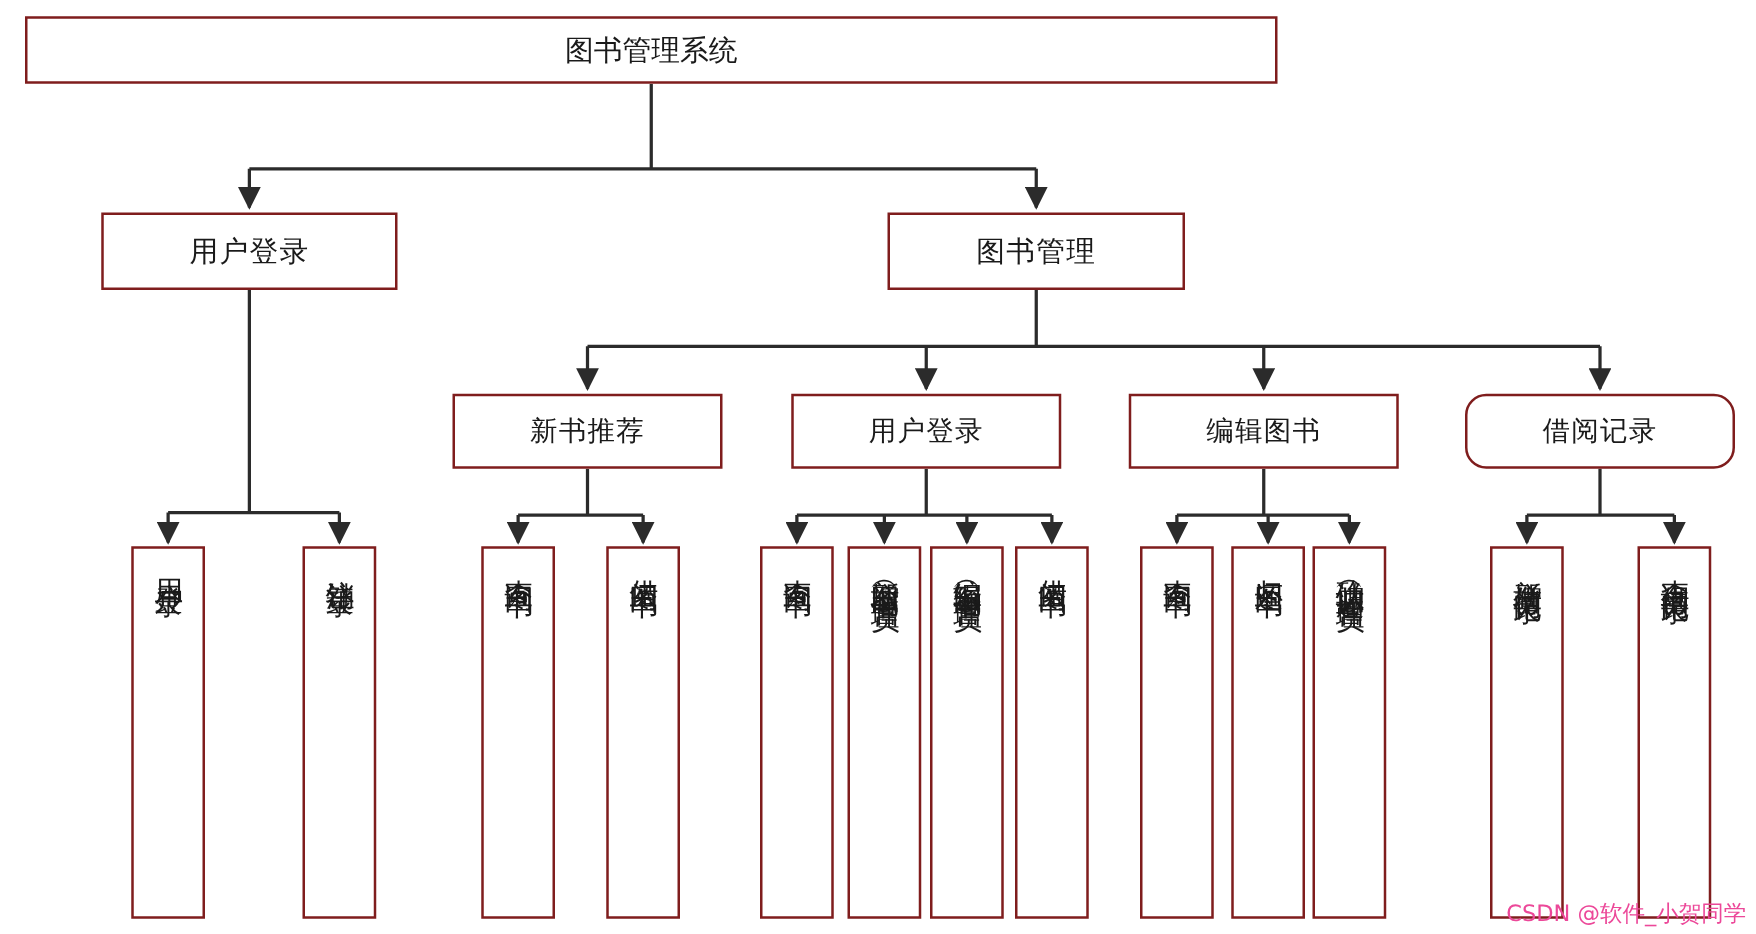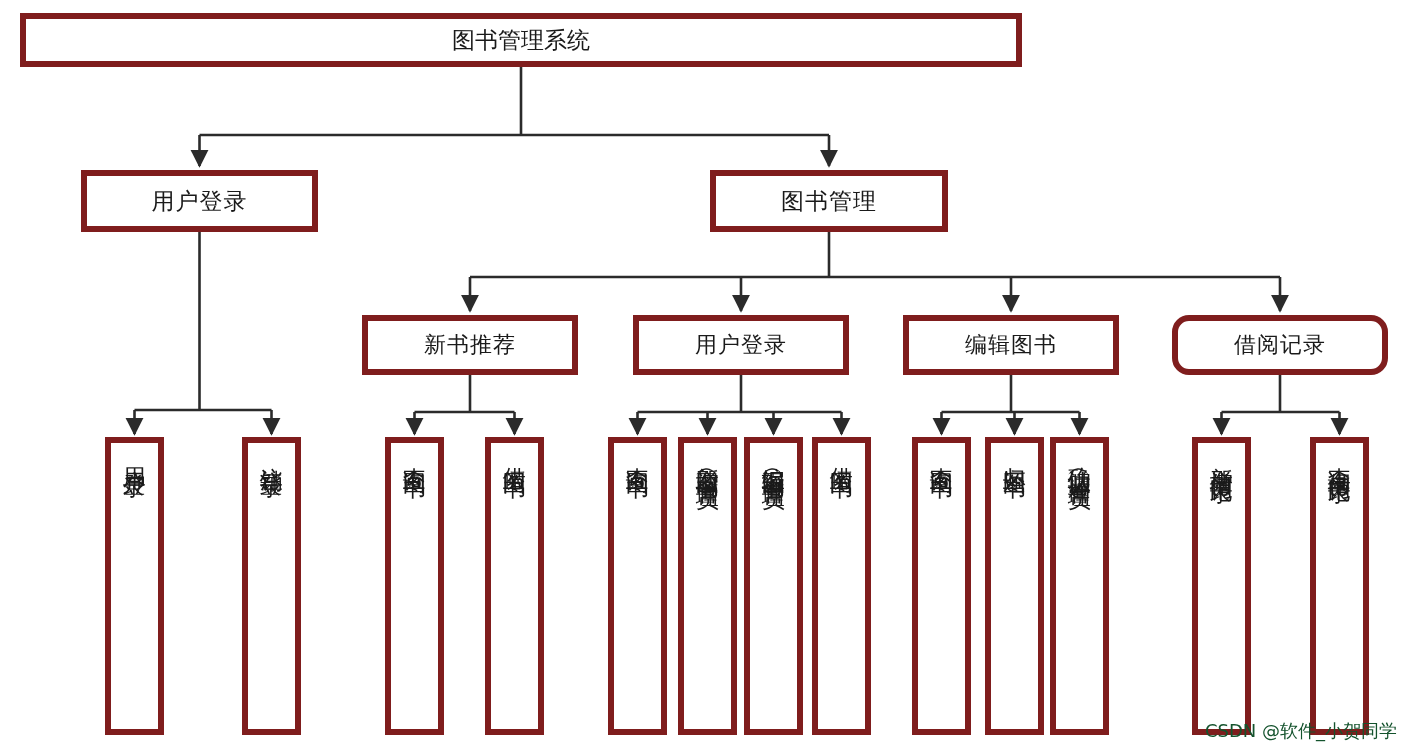--- a/index.html
+++ b/index.html
@@ -10,21 +10,21 @@
     font-family:"DejaVu Sans","Liberation Sans",sans-serif;
     overflow:hidden;
   }
   #stage{position:relative;width:1405px;height:747px;}
   svg#wires{position:absolute;left:0;top:0;width:1405px;height:747px;}
 
   .node{
     position:absolute;
     box-sizing:border-box;
     background:#ffffff;
-    border:6px solid #7f1d1d;
+    border:2px solid #7f1d1d;
     display:flex;
     align-items:center;
     justify-content:center;
     color:#1a1a1a;
   }
   .node.h{ font-size:23px; letter-spacing:1px; }
   .node.root{ font-size:23px; }
   .node.lvl2{ font-size:22px;justify-content:center; }
 
   
@@ -39,21 +39,21 @@
     text-orientation:upright;
     line-height:1.06;
     letter-spacing:3px;
     white-space:nowrap;
   }
 
   .watermark{
     position:absolute;
     right:8px;bottom:4px;
     font-size:18px;
-    color:#14532d;
+    color:#ec4899;
     white-space:nowrap;
     pointer-events:none;
   }
 </style>
 </head>
 <body>
 
 <div id="stage">
 
   <svg id="wires" viewBox="0 0 1405 747" xmlns="http://www.w3.org/2000/svg">

